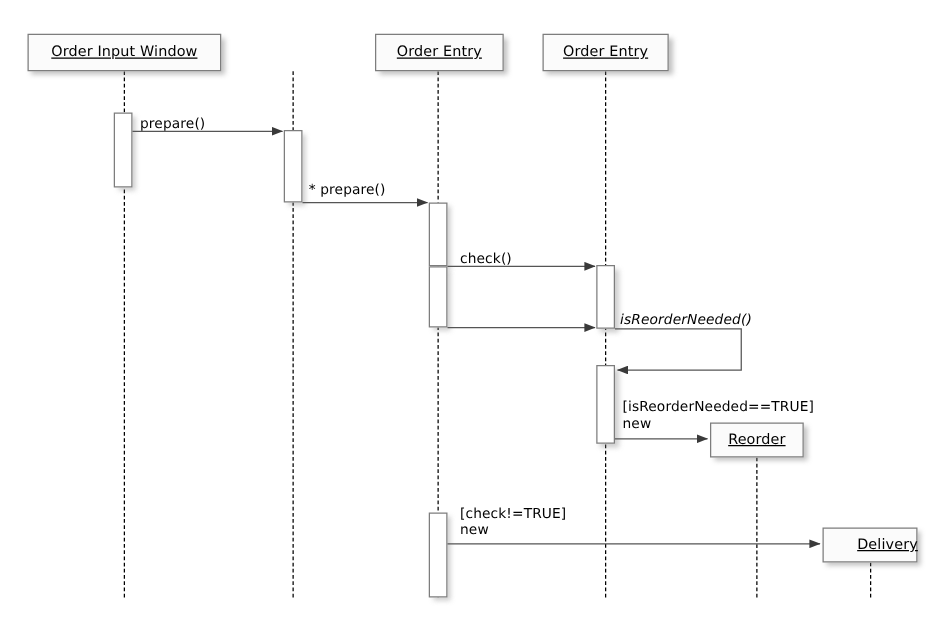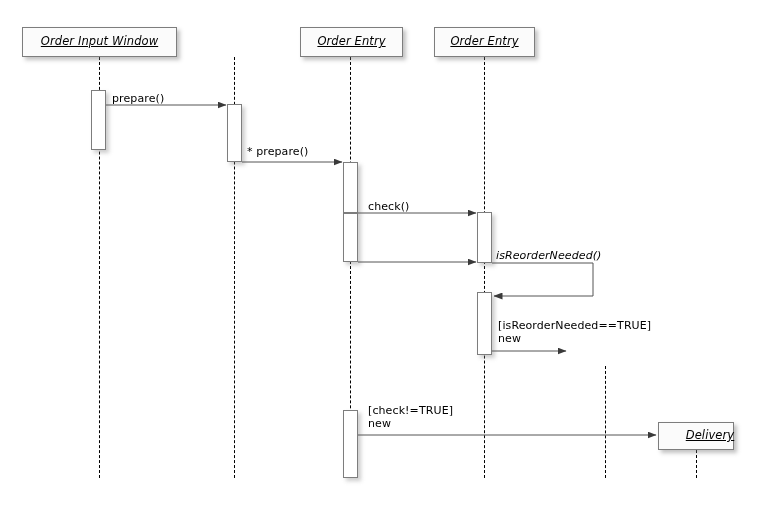--- a/index.html
+++ b/index.html
@@ -29,21 +29,20 @@
   
   .participant {
     position: absolute;
     box-sizing: border-box;
     background: #fbfbfb;
     border: 1px solid #7d7d7d;
     box-shadow: 3px 3px 4px rgba(120,120,120,0.45);
     display: flex;
     align-items: center;
     justify-content: center;
-    font-style: italic;
   }
   .participant .plabel {
     font-size: 11.5px;
     color: #000000;
     text-decoration: underline;
     white-space: nowrap;
     line-height: 1;
     letter-spacing: 0.1px;
   }
   
@@ -130,18 +129,21 @@
   <div class="layer" id="participants-layer">
       <div class="participant" style="left: 22px; top: 27px; width: 155px; height: 30px;">
         <span class="plabel">Order Input Window</span>
       </div>
       <div class="participant" style="left: 300px; top: 27px; width: 103px; height: 30px;">
         <span class="plabel">Order Entry</span>
       </div>
       <div class="participant" style="left: 434px; top: 27px; width: 101px; height: 30px;">
         <span class="plabel">Order Entry</span>
       </div>
+      <div class="participant" style="left: 568px; top: 338px; width: 75px; height: 28px;">
+        <span class="plabel">Reorder</span>
+      </div>
       <div class="participant" style="left: 658px; top: 422px; width: 76px; height: 28px; padding-left: 28px;">
         <span class="plabel">Delivery</span>
       </div>
     </div>
 
 </div>
 
 </body></html>

